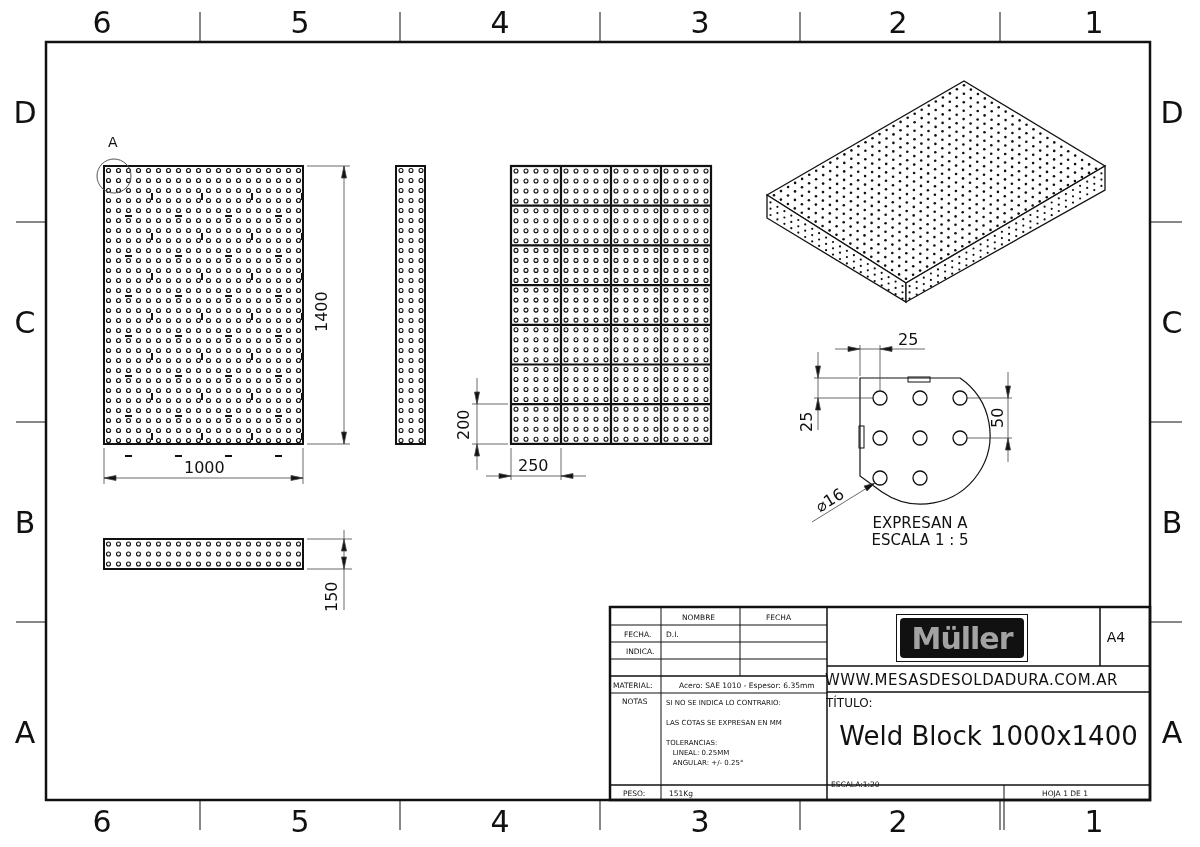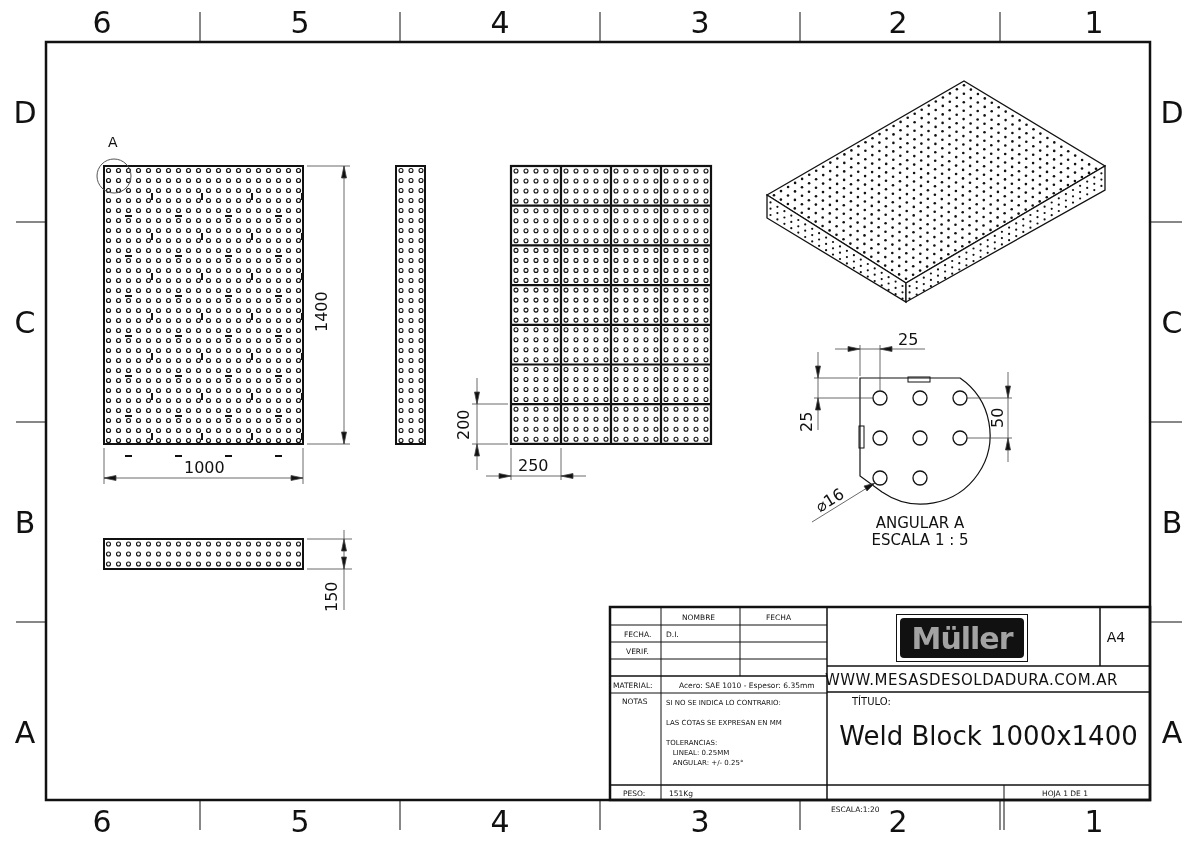--- a/index.html
+++ b/index.html
@@ -3,21 +3,21 @@
 <meta charset="utf-8">
 <style>
   html,body{margin:0;padding:0;background:#fff;}
   body{width:1200px;height:847px;position:relative;overflow:hidden;font-family:"DejaVu Sans",sans-serif;color:#111;}
   #sheet{position:absolute;left:0;top:0;}
   .zone{position:absolute;font-size:30px;font-weight:400;color:#111;text-align:center;width:40px;line-height:34px;font-family:"DejaVu Sans",sans-serif;}
   .logo{position:absolute;left:896px;top:614px;width:132px;height:48px;box-sizing:border-box;border:1.5px solid #111;padding:3px;}
   .logo-inner{width:100%;height:100%;background:#111;color:#a3a3a3;border-radius:4px;display:flex;align-items:center;justify-content:center;font-family:"DejaVu Sans",sans-serif;font-weight:bold;font-size:30px;letter-spacing:-1px;}
   .url{position:absolute;left:827px;top:667px;width:289px;height:25px;display:flex;align-items:center;justify-content:center;font-size:15px;letter-spacing:0.5px;}
   .a4{position:absolute;left:1100px;top:607px;width:32px;height:59px;display:flex;align-items:center;justify-content:center;font-size:14px;}
-  .titulo-label{position:absolute;left:852px;top:696px;font-size:10px;}
+  .titulo-label{position:absolute;left:826px;top:696px;font-size:12px;}
   .title{position:absolute;left:827px;top:716px;width:323px;height:40px;display:flex;align-items:center;justify-content:center;font-size:26px;}
   .notes{position:absolute;left:666px;top:698px;font-size:7px;line-height:10px;white-space:pre;}
   .small{position:absolute;font-size:7.5px;}
   .dimtxt{position:absolute;font-size:16px;font-family:"DejaVu Sans",sans-serif;}
   .detail-cap{position:absolute;left:830px;top:515px;width:180px;text-align:center;font-size:15px;line-height:17px;}
 </style>
 </head>
 <body>
 
 <svg id="sheet" width="1200" height="847" viewBox="0 0 1200 847" xmlns="http://www.w3.org/2000/svg">
@@ -2223,43 +2223,43 @@
 <div class="dimtxt" style="left:184px;top:458px">1000</div>
 <div class="dimtxt" style="left:312px;top:296px;transform:rotate(-90deg);transform-origin:left top;top:332px">1400</div>
 <div class="dimtxt" style="left:322px;top:612px;transform:rotate(-90deg);transform-origin:left top">150</div>
 <div class="dimtxt" style="left:454px;top:440px;transform:rotate(-90deg);transform-origin:left top">200</div>
 <div class="dimtxt" style="left:518px;top:456px">250</div>
 <div class="dimtxt" style="left:898px;top:330px">25</div>
 <div class="dimtxt" style="left:797px;top:432px;transform:rotate(-90deg);transform-origin:left top">25</div>
 <div class="dimtxt" style="left:988px;top:428px;transform:rotate(-90deg);transform-origin:left top">50</div>
 <div class="dimtxt" style="left:812px;top:500px;transform:rotate(-32deg);transform-origin:left top">⌀16</div>
 <div class="detail-cap">
-  <div>ANGULAR A</div>
+  <div>EXPRESAN A</div>
   <div>ESCALA 1 : 5</div>
 </div>
 
 <div class="small" style="left:682px;top:613px">NOMBRE</div>
 <div class="small" style="left:766px;top:613px">FECHA</div>
 <div class="small" style="left:624px;top:630px">FECHA.</div>
 <div class="small" style="left:666px;top:630px">D.I.</div>
-<div class="small" style="left:626px;top:647px">VERIF.</div>
+<div class="small" style="left:626px;top:647px">INDICA.</div>
 <div class="small" style="left:613px;top:681px">MATERIAL:</div>
 <div class="small" style="left:679px;top:681px">Acero: SAE 1010 - Espesor: 6.35mm</div>
 <div class="small" style="left:622px;top:697px">NOTAS</div>
 <div class="notes">SI NO SE INDICA LO CONTRARIO:
 
 LAS COTAS SE EXPRESAN EN MM
 
 TOLERANCIAS:
    LINEAL: 0.25MM
    ANGULAR: +/- 0.25°</div>
 <div class="small" style="left:623px;top:789px">PESO:</div>
 <div class="small" style="left:669px;top:789px">151Kg</div>
 
 <div class="logo">
   <div class="logo-inner">Müller</div>
 </div>
 <div class="a4">A4</div>
 <div class="url">WWW.MESASDESOLDADURA.COM.AR</div>
 <div class="titulo-label">TÍTULO:</div>
 <div class="title">Weld Block 1000x1400</div>
-<div class="small" style="left:831px;top:805px">ESCALA:1:20</div>
+<div class="small" style="left:831px;top:780px">ESCALA:1:20</div>
 <div class="small" style="left:1042px;top:789px">HOJA 1 DE 1</div>
 
 </body></html>

